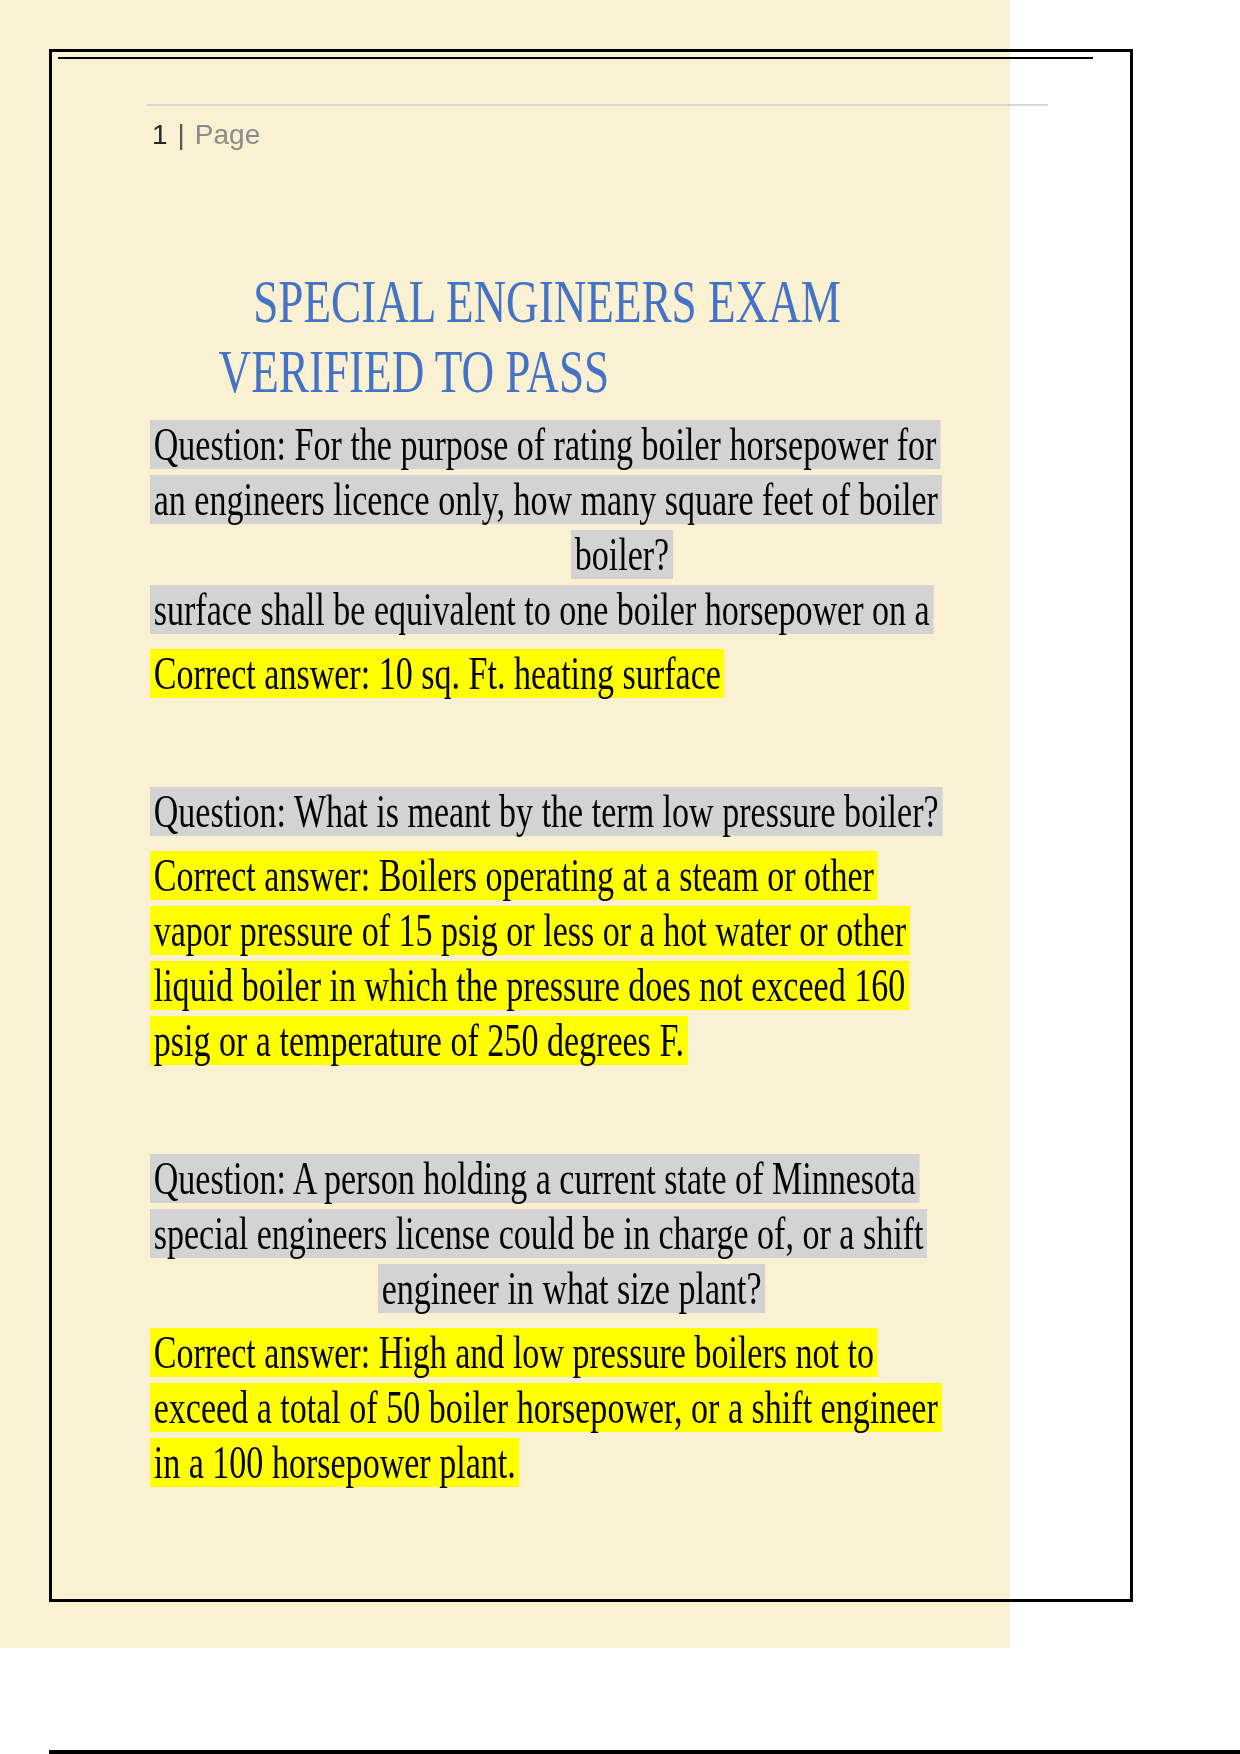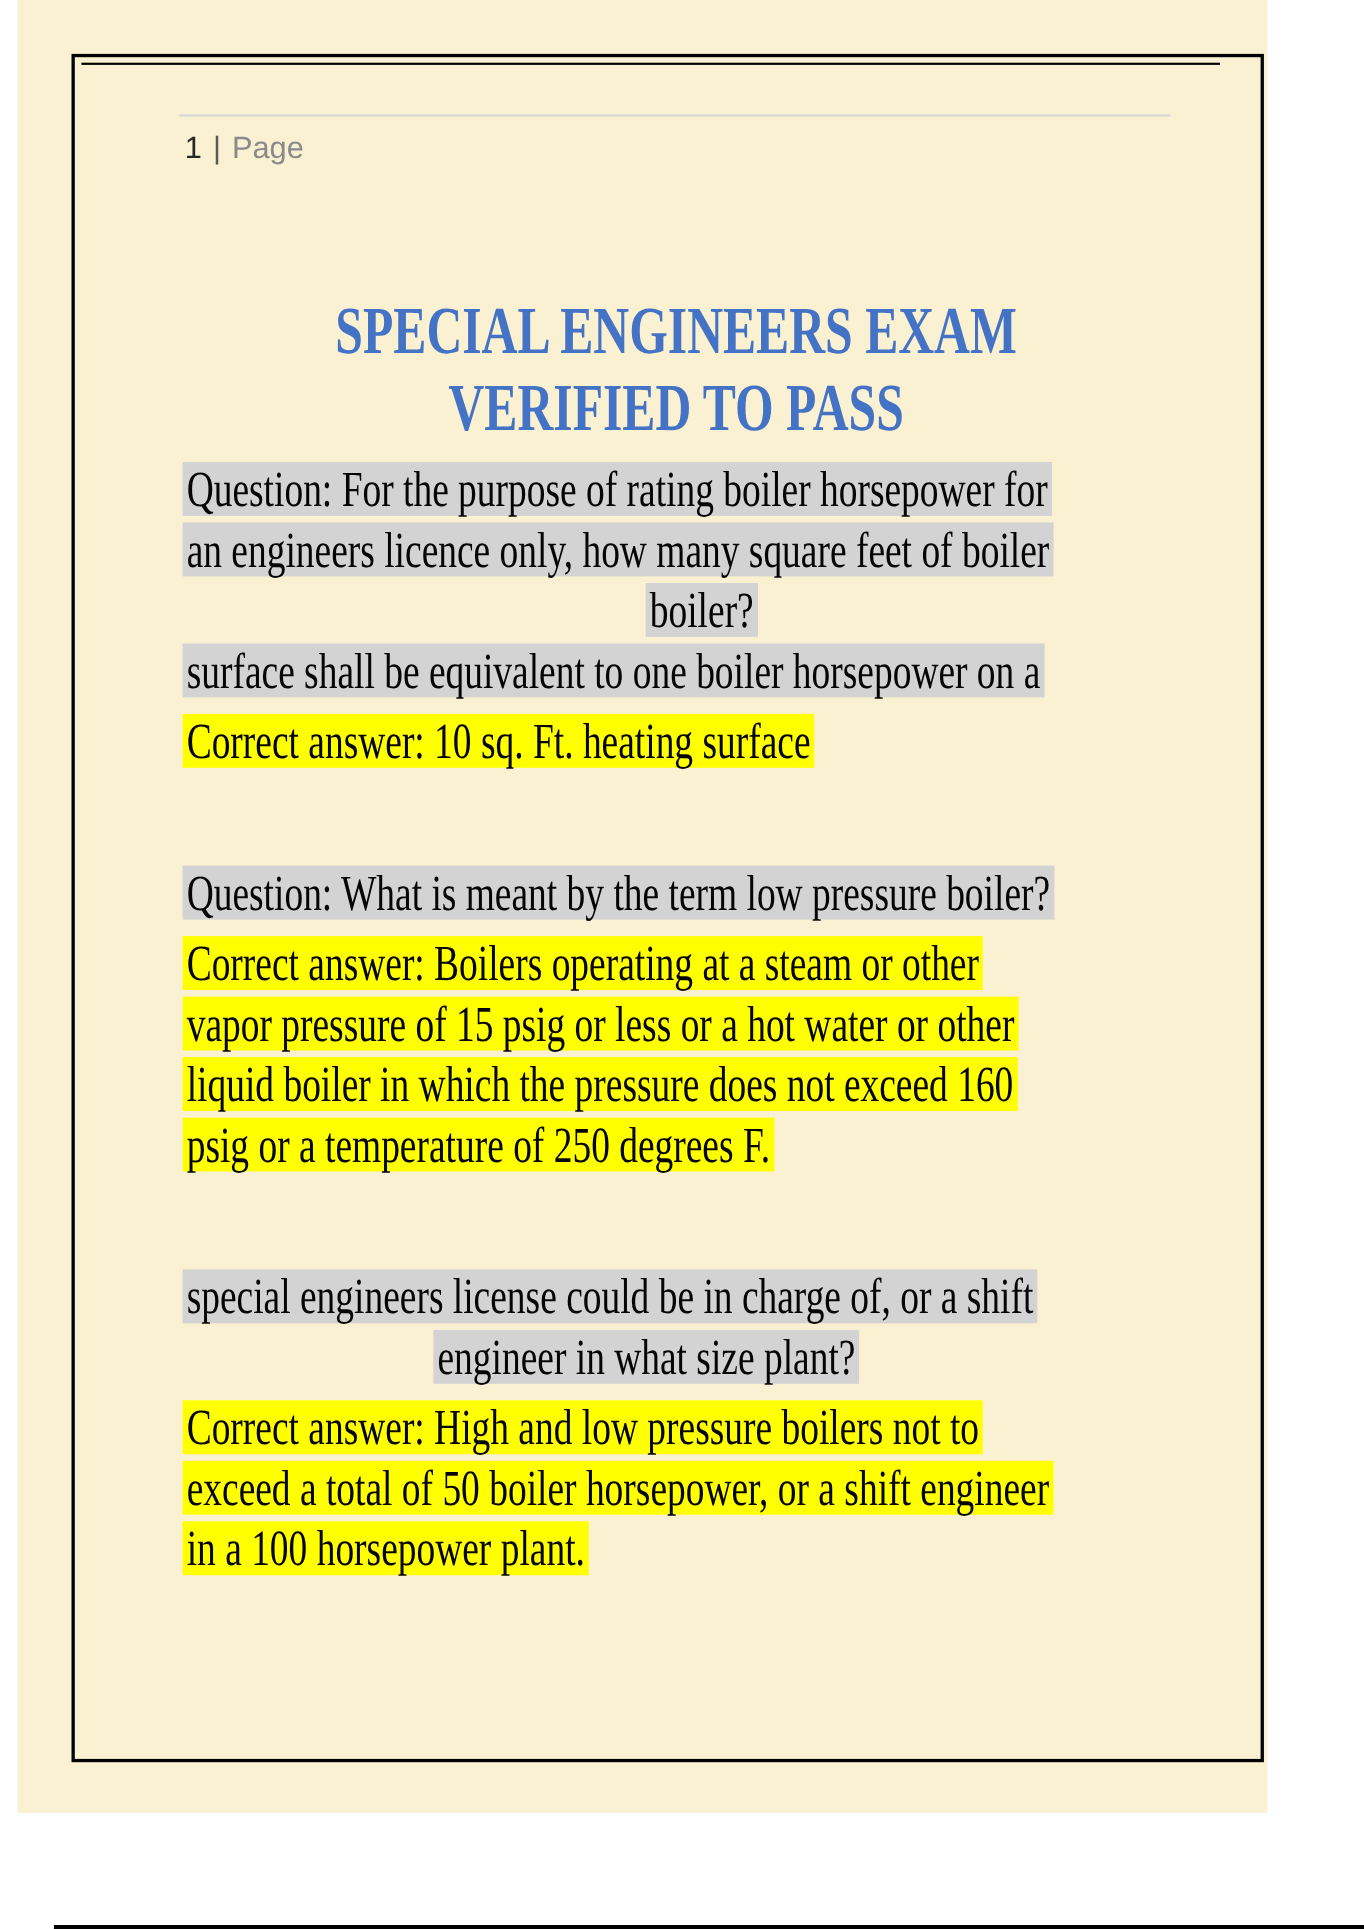--- a/index.html
+++ b/index.html
@@ -9,22 +9,22 @@
     position: relative;
     width: 1240px;
     height: 1754px;
     background: #ffffff;
     overflow: hidden;
   }
 
   
   .paper {
     position: absolute;
-    left: 16px; top: 0;
-    width: 1136px;
+    left: 0; top: 0;
+    width: 1010px;
     height: 1648px;
     background: var(--paper, #FAF0D2);
   }
 
   
   .frame {
     position: absolute;
     left: 49px; top: 49px;
     width: 1084px;
     height: 1553px;
@@ -57,23 +57,23 @@
     color: #8A8A8A;
     white-space: nowrap;
   }
   .header-text .num { color: #262626; }
   .header-text .sep { color: #595959; margin: 0 10px; font-weight: 300; }
 
   .title {
     position: absolute;
     left: 98px; top: 215px;
     width: 898px;
-    text-align: center;
+    text-align: left;
     color: var(--title-blue, #4472C4);
-    font-weight: bold;
+    font-weight: normal;
   }
   .title-line { height: 70px; }
   .title-line span {
     display: inline-block;
     font-size: 61px;
     line-height: 70px;
     white-space: nowrap;
     transform: scaleX(0.74);
     transform-origin: 50% 0;
   }
@@ -139,20 +139,21 @@
           <div class="block block-q">
             <div class="line"><span class="hl hl-gray">Question: What is meant by the term low pressure boiler?</span></div>
           </div>
           <div class="block block-a">
             <div class="line"><span class="hl hl-yellow">Correct answer: Boilers operating at a steam or other</span></div>
             <div class="line"><span class="hl hl-yellow">vapor pressure of 15 psig or less or a hot water or other</span></div>
             <div class="line"><span class="hl hl-yellow">liquid boiler in which the pressure does not exceed 160</span></div>
             <div class="line"><span class="hl hl-yellow">psig or a temperature of 250 degrees F.</span></div>
           </div>
           <div class="block block-q">
+            <div class="line"><span class="hl hl-gray">Question: A person holding a current state of Minnesota</span></div>
             <div class="line"><span class="hl hl-gray">special engineers license could be in charge of, or a shift</span></div>
             <div class="line"><span class="hl hl-gray">engineer in what size plant?</span></div>
           </div>
           <div class="block block-a">
             <div class="line"><span class="hl hl-yellow">Correct answer: High and low pressure boilers not to</span></div>
             <div class="line"><span class="hl hl-yellow">exceed a total of 50 boiler horsepower, or a shift engineer</span></div>
             <div class="line"><span class="hl hl-yellow">in a 100 horsepower plant.</span></div>
           </div>
         </div>
     </div>

